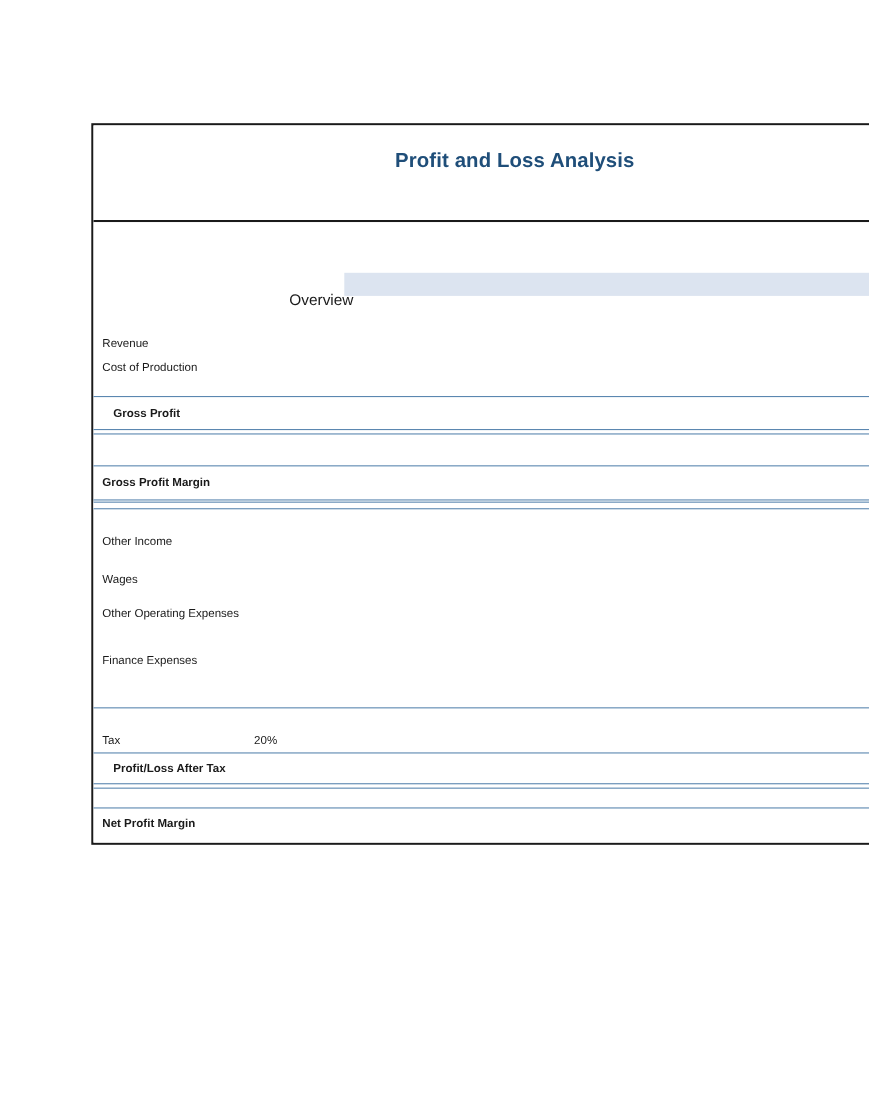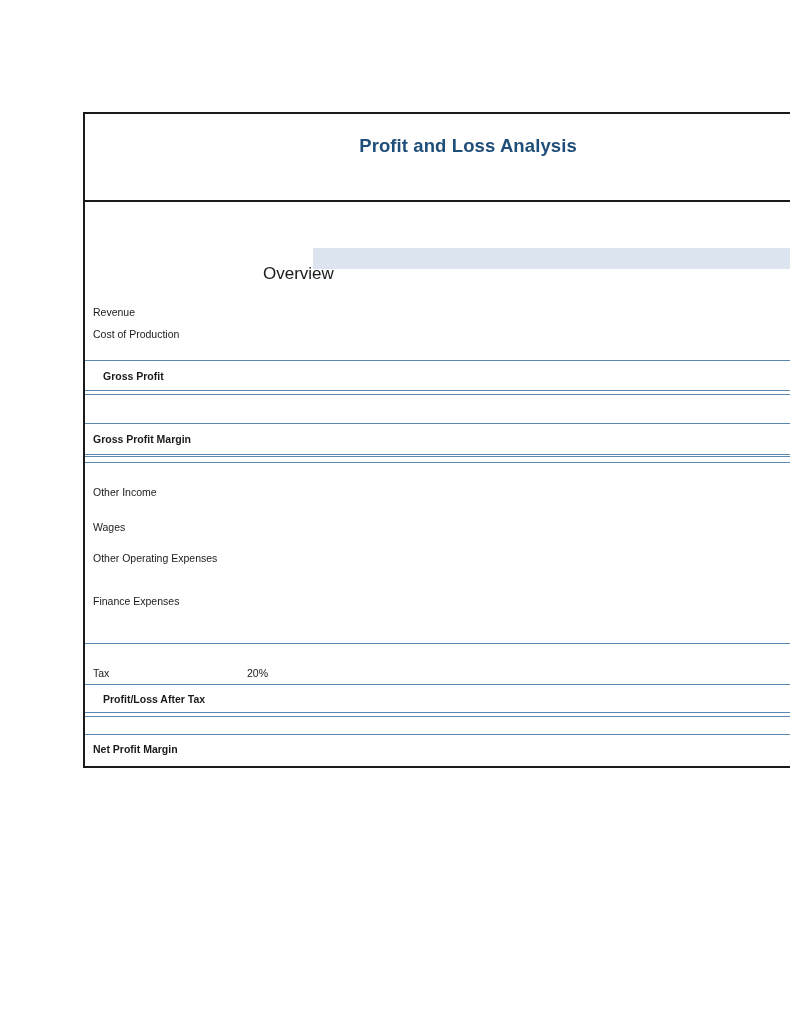--- a/index.html
+++ b/index.html
@@ -86,27 +86,26 @@
   .row.strong .label {
     font-weight: bold;
   }
   .row .rate {
     position: absolute;
     left: 146px;
     white-space: nowrap;
     font-size: 10.5px;
     color: #1a1a1a;
     line-height: 1;
-    margin-left: 16px;
   }
 
   
   .row.colhead .label {
     left: 178px;
-    font-size: 17px;
+    font-size: 14px;
   }
 
   
   .rule-top    { border-top: 1px solid #5b87b0; }
   .rule-bottom { border-bottom: 1px solid #5b87b0; }
   .double-rule {
     position: absolute;
     left: 0;
     right: 0;
     height: 5px;

